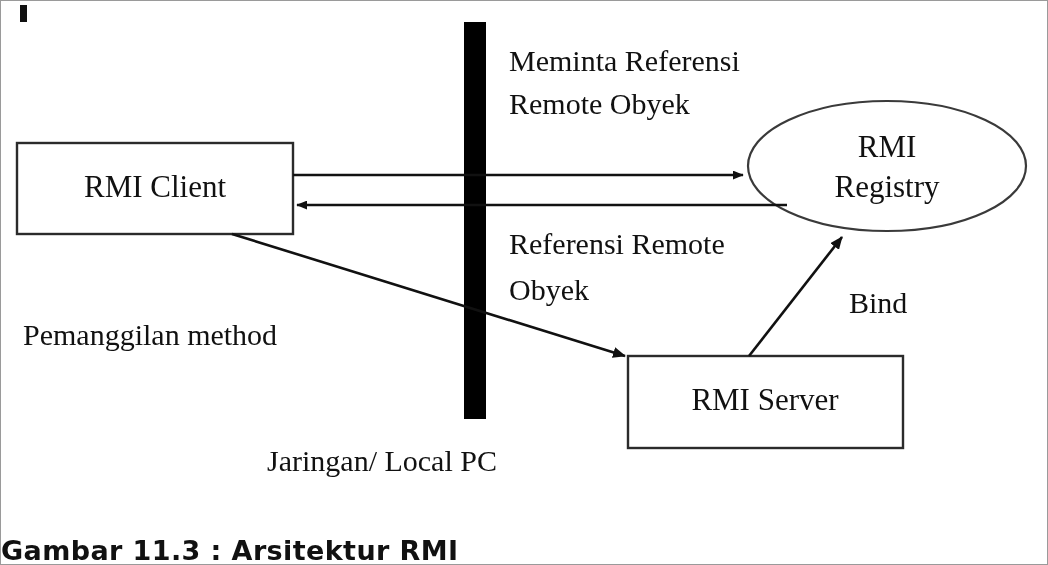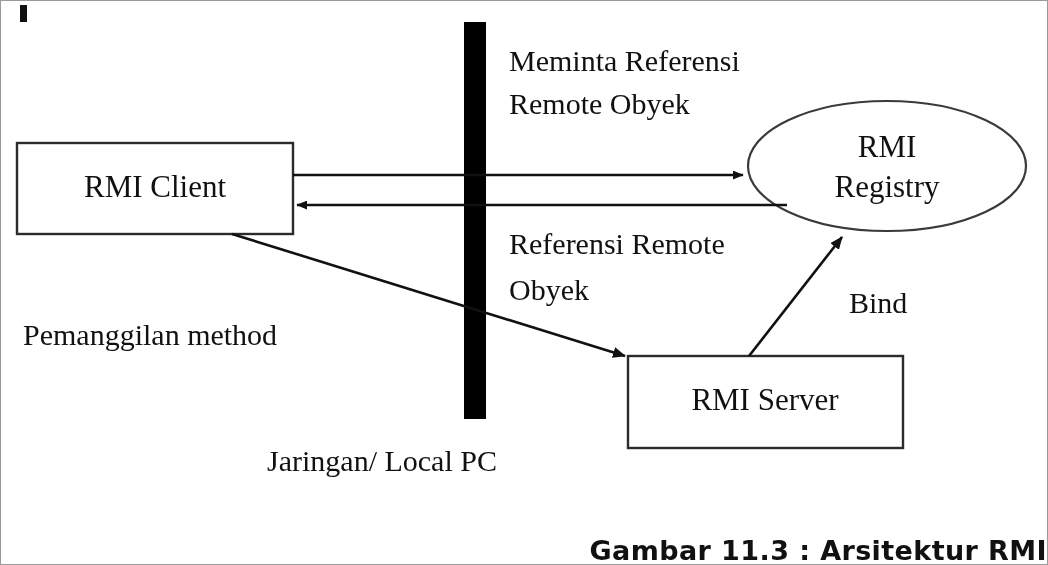--- a/index.html
+++ b/index.html
@@ -54,21 +54,21 @@
     fill: none;
   }
   .bar-fill {
     fill: #000000;
   }
   .caption {
     position: absolute;
     left: 0;
     right: 0;
     bottom: -2px;
-    text-align: right;
+    text-align: left;
     font-family: "DejaVu Sans", "Liberation Sans", sans-serif;
     font-weight: bold;
     font-size: 27px;
     letter-spacing: 0.4px;
     color: #111111;
     white-space: nowrap;
   }
 </style>
 </head>
 <body>

